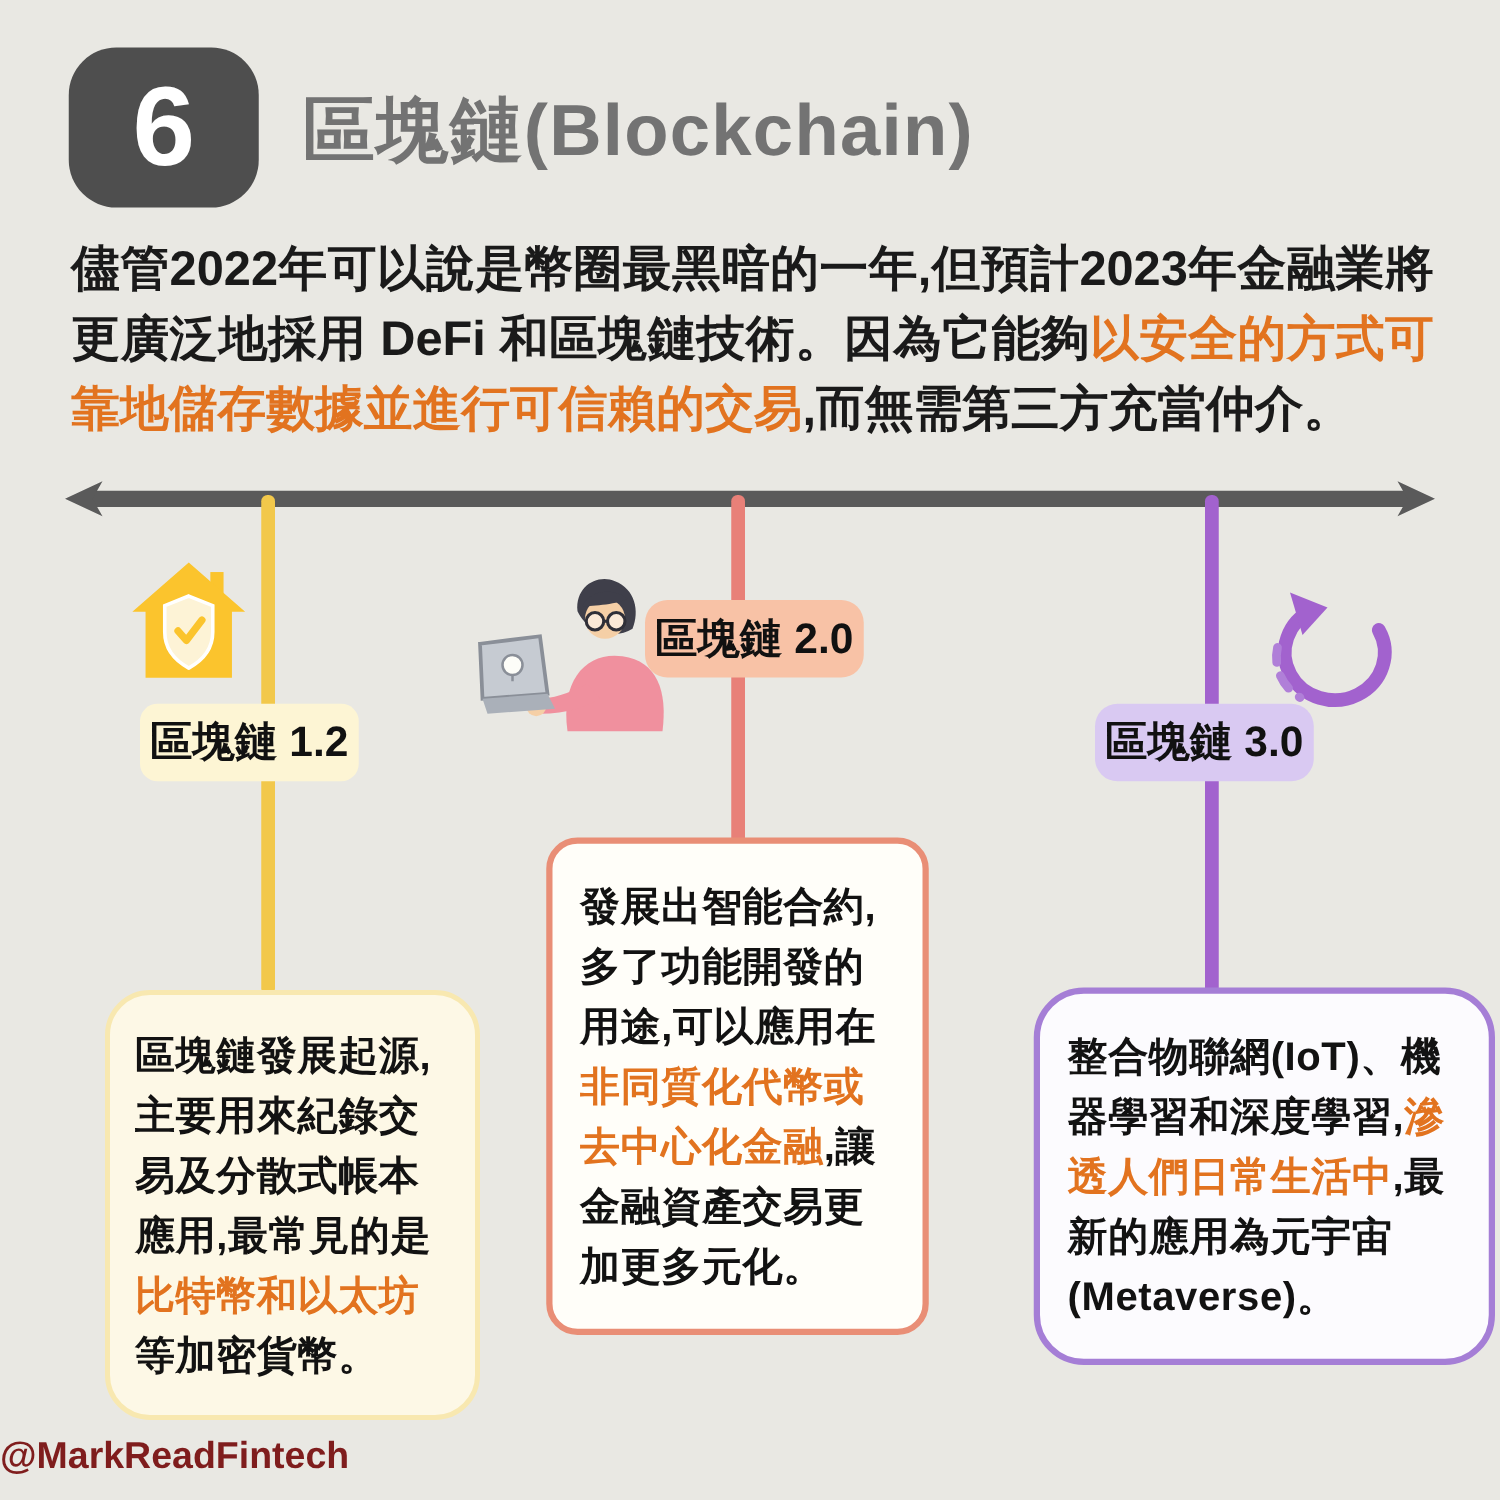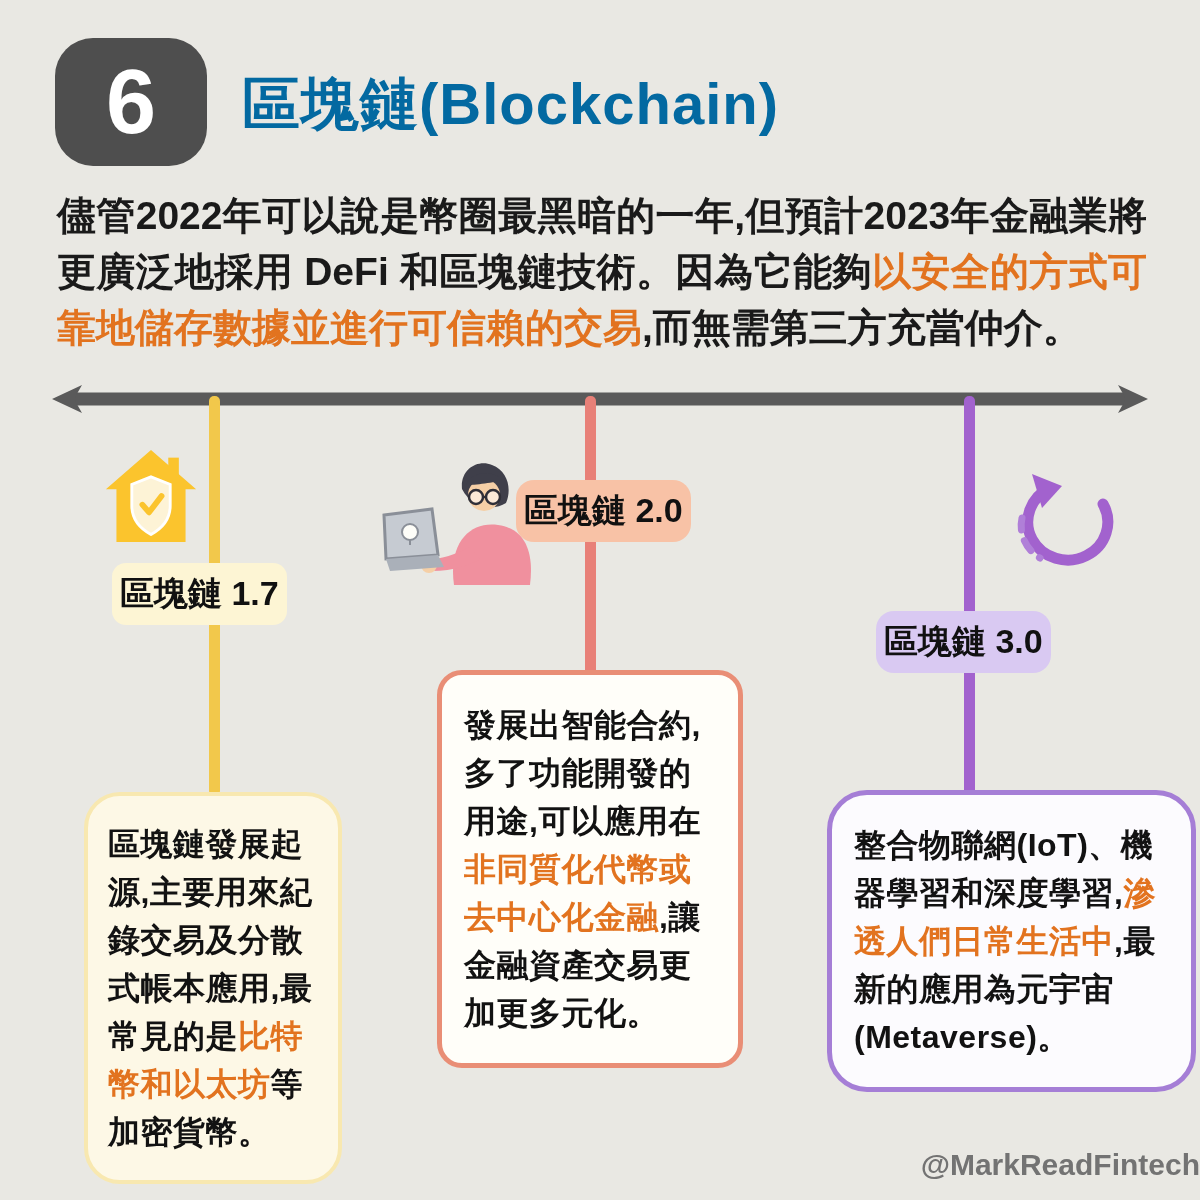--- a/index.html
+++ b/index.html
@@ -17,21 +17,21 @@
   
   .num-badge {
     position: absolute; left: 55px; top: 38px;
     width: 152px; height: 128px;
     background: #4e4e4e; border-radius: 38px;
     display: flex; align-items: center; justify-content: center;
     color: #ffffff; font-size: 90px; font-weight: 700;
   }
   .title {
     position: absolute; left: 242px; top: 66px;
-    font-size: 58px; font-weight: 800; color: #0369a1;
+    font-size: 58px; font-weight: 800; color: #737373;
     letter-spacing: 1px; white-space: nowrap;
   }
 
   
   .intro {
     position: absolute; left: 57px; top: 188px; width: 1090px;
     font-size: 39px; line-height: 1.43; font-weight: 600;
     color: #1a1a1a; text-align: justify;
   }
   .hl { color: #e2731f; }
@@ -52,49 +52,49 @@
   .icon-cycle  { left: 1006px; top: 466px; }
 
   
   .stage-badge {
     position: absolute;
     font-size: 34px; font-weight: 800; color: #111111;
     padding: 8px 8px; white-space: nowrap;
   }
   .badge-1 { left: 112px; top: 563px; background: #fdf5d4; border-radius: 14px; }
   .badge-2 { left: 516px; top: 480px; background: #f8c2a6; border-radius: 18px; }
-  .badge-3 { left: 876px; top: 563px; background: #d9c9f2; border-radius: 18px; margin-top: 48px; }
+  .badge-3 { left: 876px; top: 563px; background: #d9c9f2; border-radius: 18px; }
 
   
   .box {
     position: absolute;
     font-size: 32px; line-height: 1.5; font-weight: 600; color: #121212;
     letter-spacing: 0.5px;
   }
   .box-1 {
-    left: 84px; top: 792px; width: 258px;
+    left: 84px; top: 792px; width: 300px;
     background: #fdf8e6; border: 4px solid #f8e8b0;
     border-radius: 36px; padding: 24px 20px;
   }
   .box-2 {
     left: 437px; top: 670px; width: 306px;
     background: #fffef9; border: 5px solid #e98e76;
     border-radius: 25px; padding: 26px 22px;
   }
   .box-3 {
     left: 827px; top: 790px; width: 369px;
     background: #fcfbfe; border: 5px solid #a57ed6;
     border-radius: 40px; padding: 26px 22px;
   }
 
   
   .watermark {
     position: absolute; left: 0; right: 0; top: 1148px;
-    text-align: right;
-    font-size: 30px; font-weight: 700; color: #737373;
+    text-align: left;
+    font-size: 30px; font-weight: 700; color: #7f1d1d;
   }
 </style>
 </head>
 <body>
 
 <div class="canvas">
 
   <div class="num-badge">
     <span>6</span>
   </div>
@@ -139,21 +139,21 @@
     <circle cx="36" cy="77" r="8" fill="#fdfdf8" stroke="#8a8f98" stroke-width="2"></circle>
     <line x1="36" y1="85" x2="36" y2="90" stroke="#8a8f98" stroke-width="2"></line>
   </svg>
 
   <svg class="icon icon-cycle" width="120" height="110" viewBox="0 0 120 110" aria-hidden="true">
     <path d="M97 38 A40 38 0 1 1 44 22" stroke="#a262ce" stroke-width="11" fill="none" stroke-linecap="round"></path>
     <polygon points="26,8 56,20 36,42" fill="#a262ce"></polygon>
     <path d="M16 52 A40 38 0 0 0 34 92" stroke="#b07fd8" stroke-width="7" fill="none" stroke-linecap="round" stroke-dasharray="12 11"></path>
   </svg>
 
-  <div class="stage-badge badge-1">區塊鏈 1.7</div>
+  <div class="stage-badge badge-1">區塊鏈 1.2</div>
   <div class="stage-badge badge-2">區塊鏈 2.0</div>
   <div class="stage-badge badge-3">區塊鏈 3.0</div>
 
   <div class="box box-1"><span>區塊鏈發展起源,主要用來紀錄交易及分散式帳本應用,最常見的是</span><span class="hl">比特幣和以太坊</span><span>等加密貨幣。</span></div>
 
   <div class="box box-2"><span>發展出智能合約,多了功能開發的用途,可以應用在</span><span class="hl">非同質化代幣或去中心化金融</span><span>,讓金融資產交易更加更多元化。</span></div>
 
   <div class="box box-3"><span>整合物聯網(IoT)、機器學習和深度學習,</span><span class="hl">滲透人們日常生活中</span><span>,最新的應用為元宇宙(Metaverse)。</span></div>
 
   <div class="watermark">@MarkReadFintech</div>

